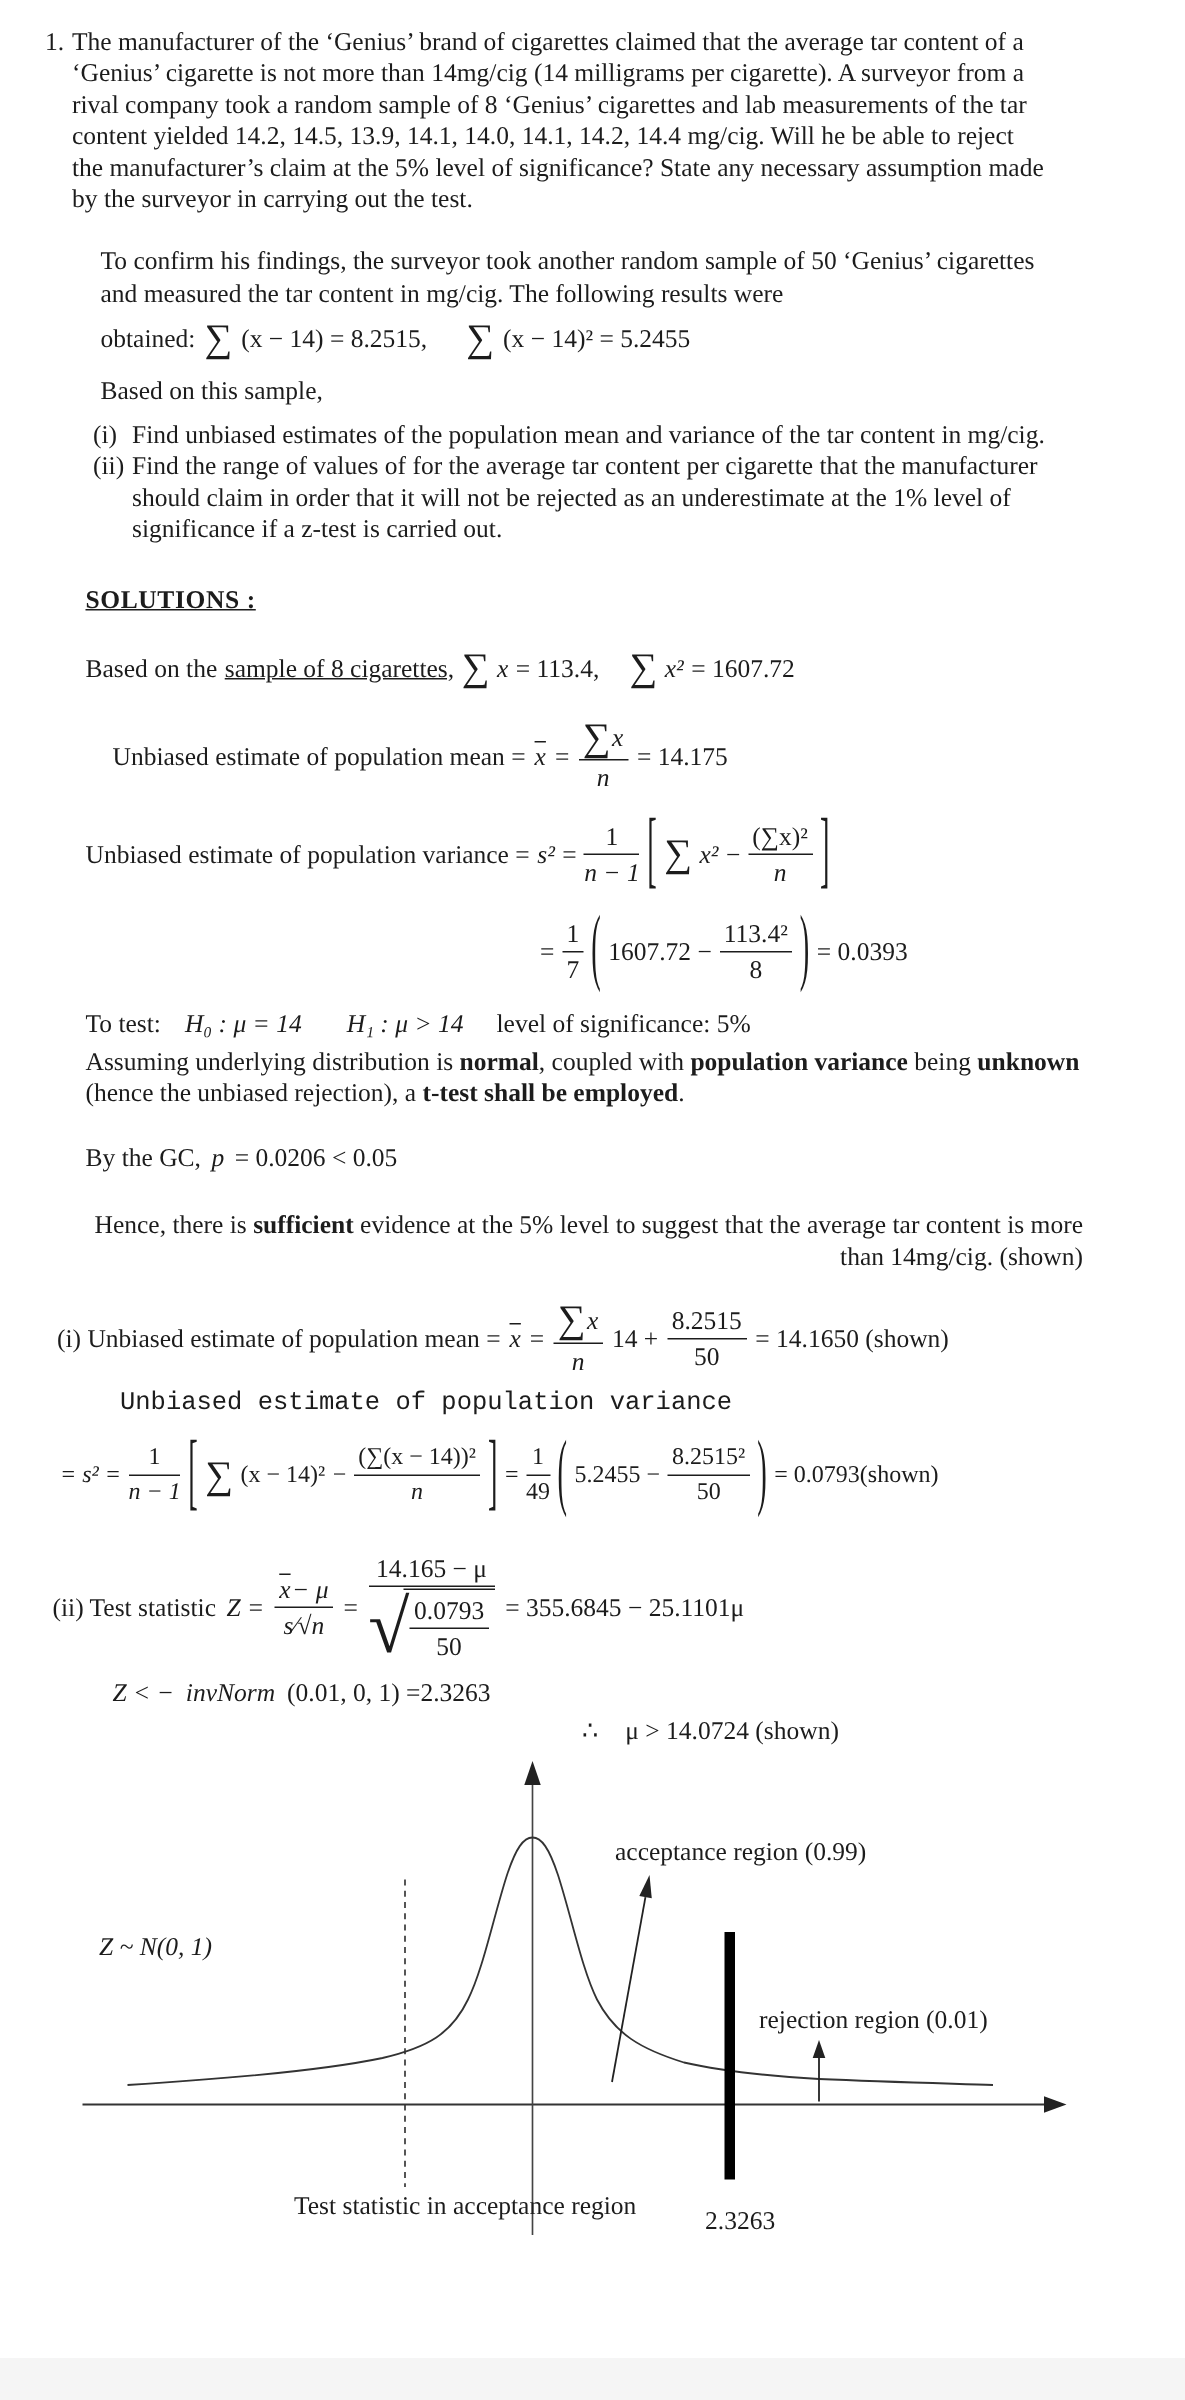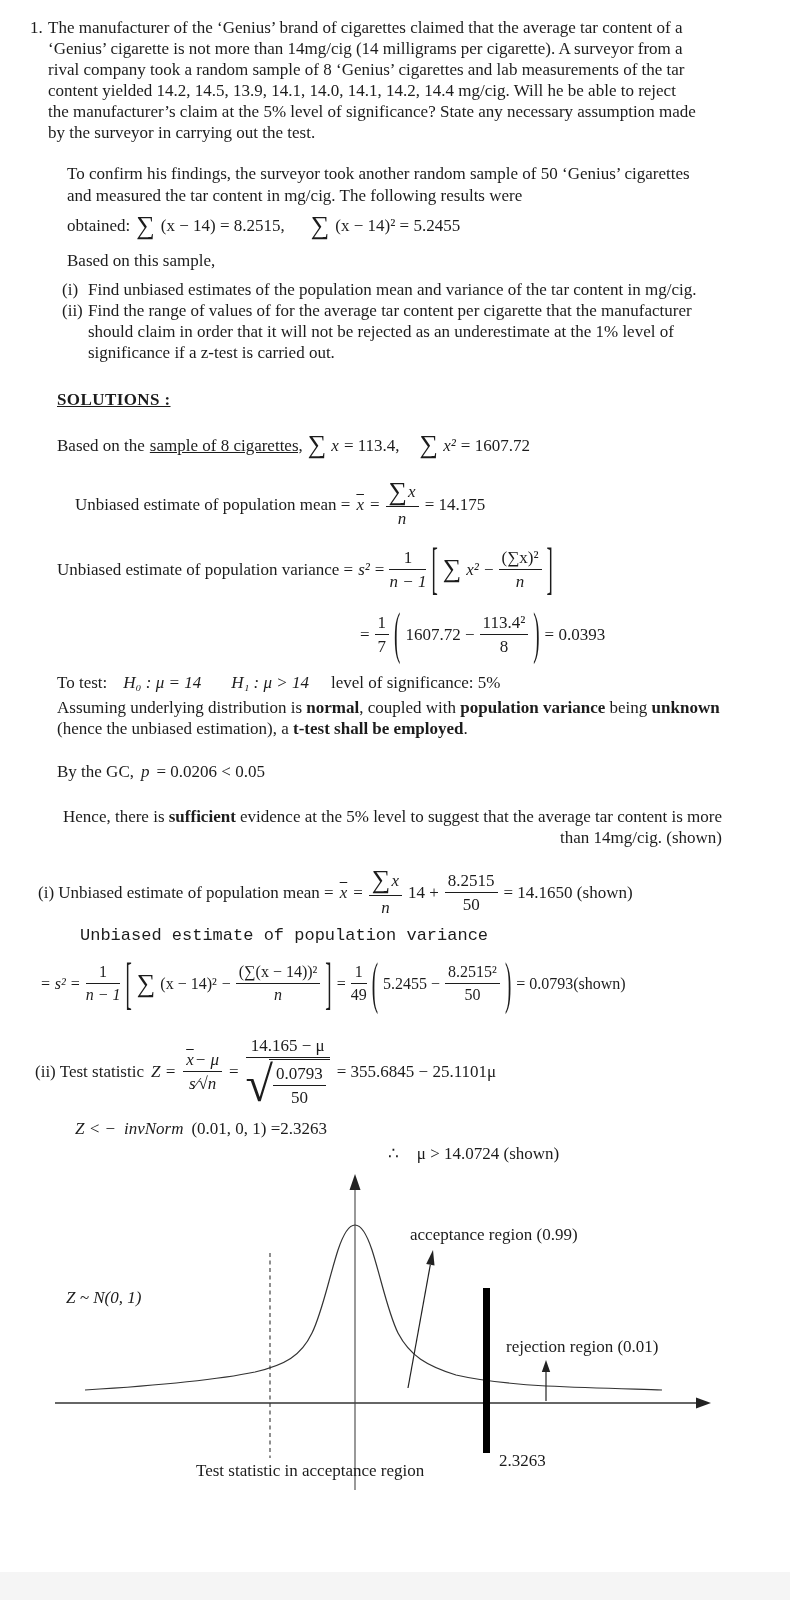--- a/index.html
+++ b/index.html
@@ -160,21 +160,21 @@
     <span>= 0.0393</span>
   </div>
 
   <div class="row totest">
     <span class="pre">To test:</span>
     <span class="h0 it">H₀ : μ = 14</span>
     <span class="h1 it">H₁ : μ &gt; 14</span>
     <span>level of significance: 5%</span>
   </div>
 
-  <div class="assuming"><span>Assuming underlying distribution is </span><span class="b">normal</span><span>, coupled with </span><span class="b">population variance</span><span> being </span><span class="b">unknown</span><span> (hence the unbiased estimation), a </span><span class="b">t-test shall be employed</span><span>.</span></div>
+  <div class="assuming"><span>Assuming underlying distribution is </span><span class="b">normal</span><span>, coupled with </span><span class="b">population variance</span><span> being </span><span class="b">unknown</span><span> (hence the unbiased rejection), a </span><span class="b">t-test shall be employed</span><span>.</span></div>
 
   <div class="row gcrow">
     <span>By the GC,</span>
     <span class="it">p</span>
     <span>= 0.0206 &lt; 0.05</span>
   </div>
 
   <div class="hence"><span>Hence, there is </span><span class="b">sufficient</span><span> evidence at the 5% level to suggest that the average tar content is more than 14mg/cig. (shown)</span></div>
 
   <div class="row imeanrow">
@@ -295,17 +295,17 @@
       <line x1="408" y1="220" x2="430.3" y2="96.8" stroke="#222" stroke-width="1.2"></line>
       <polygon points="433,82 434.5,97.5 426.2,96" fill="#222"></polygon>
 
       <line x1="546" y1="233" x2="546" y2="202" stroke="#222" stroke-width="1.2"></line>
       <polygon points="546,192 541.8,204 550.2,204" fill="#222"></polygon>
     </svg>
     <div class="dlabel it" style="left:66px;top:119px;">Z ~ N(0, 1)</div>
     <div class="dlabel" style="left:410px;top:56px;">acceptance region (0.99)</div>
     <div class="dlabel" style="left:506px;top:168px;">rejection region (0.01)</div>
     <div class="dlabel" style="left:156px;top:292px;margin-left:40px;">Test statistic in acceptance region</div>
-    <div class="dlabel" style="left:470px;top:282px;margin-left:29px;">2.3263</div>
+    <div class="dlabel" style="left:470px;top:302px;">2.3263</div>
   </div>
 
   <div class="scan-bottom"></div>
 </div>
 
 </body></html>

